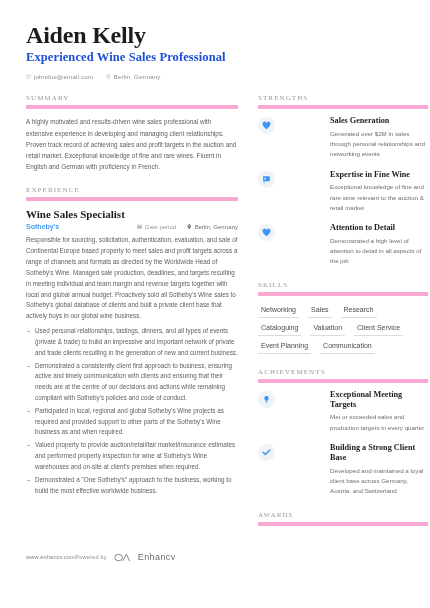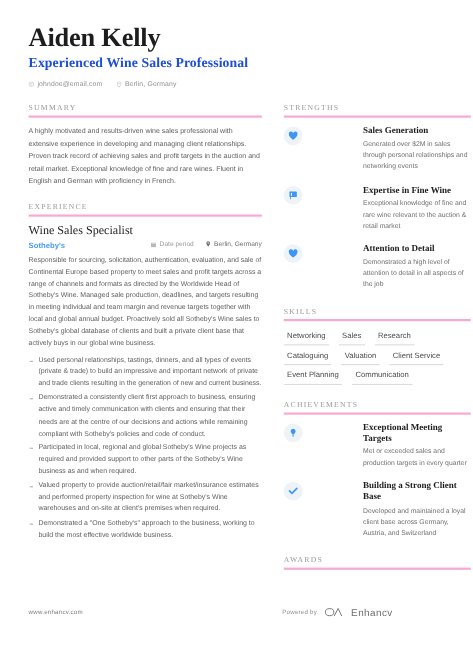--- a/index.html
+++ b/index.html
@@ -71,36 +71,36 @@
   
   .section { margin-bottom: 14px; }
 
   .section-title {
     font-family: "Liberation Serif", serif;
     font-size: 7px;
     letter-spacing: 1.1px;
     color: #9a9a9a;
     text-transform: uppercase;
     padding-bottom: 3px;
-    border-bottom: 2px solid #f9a8d4;
+    border-bottom: 4px solid #f9a8d4;
     margin-bottom: 7px;
   }
 
   
   .summary-text {
     font-size: 6.4px;
     line-height: 1.75;
     color: #5e5e5e;
   }
 
   
   .job-title {
     font-family: "Liberation Serif", serif;
     font-size: 11px;
-    font-weight: normal;
+    font-weight: bold;
     color: #1d1d1d;
     margin-bottom: 3px;
   }
 
   .job-meta-row {
     display: flex;
     align-items: center;
     margin-bottom: 5px;
   }
 
@@ -202,21 +202,20 @@
   }
 
   
   .footer {
     position: absolute;
     left: 26px;
     right: 26px;
     bottom: 42px;
     display: flex;
     align-items: center;
-    justify-content: space-between;
   }
 
   .footer-url {
     font-size: 5.6px;
     color: #7d7d7d;
     letter-spacing: 0.2px;
   }
 
   .footer-brand {
     display: flex;

